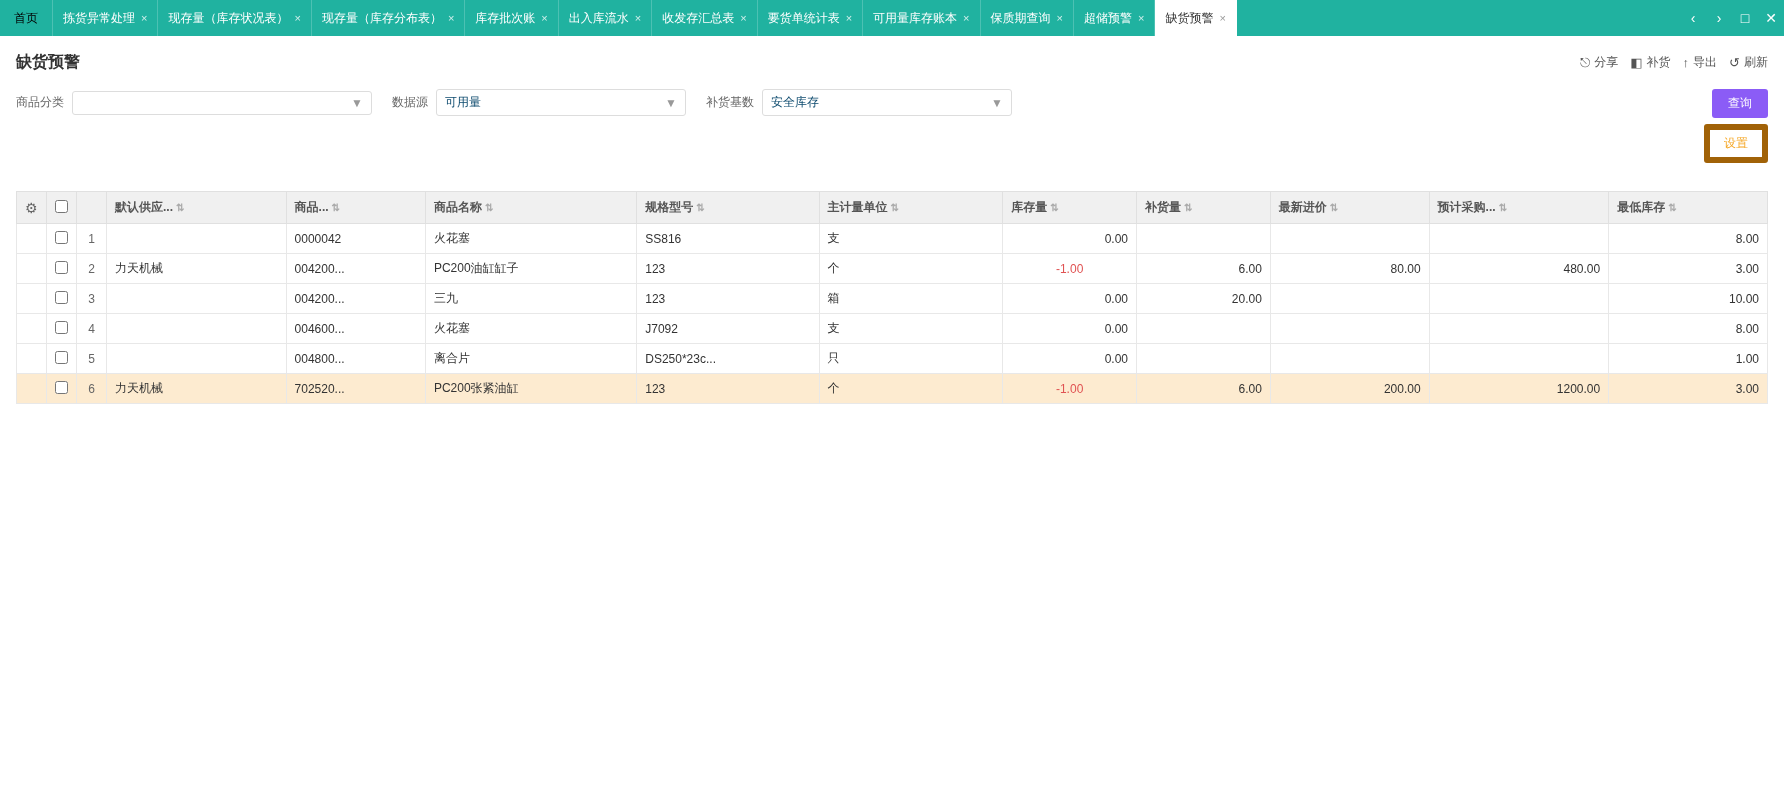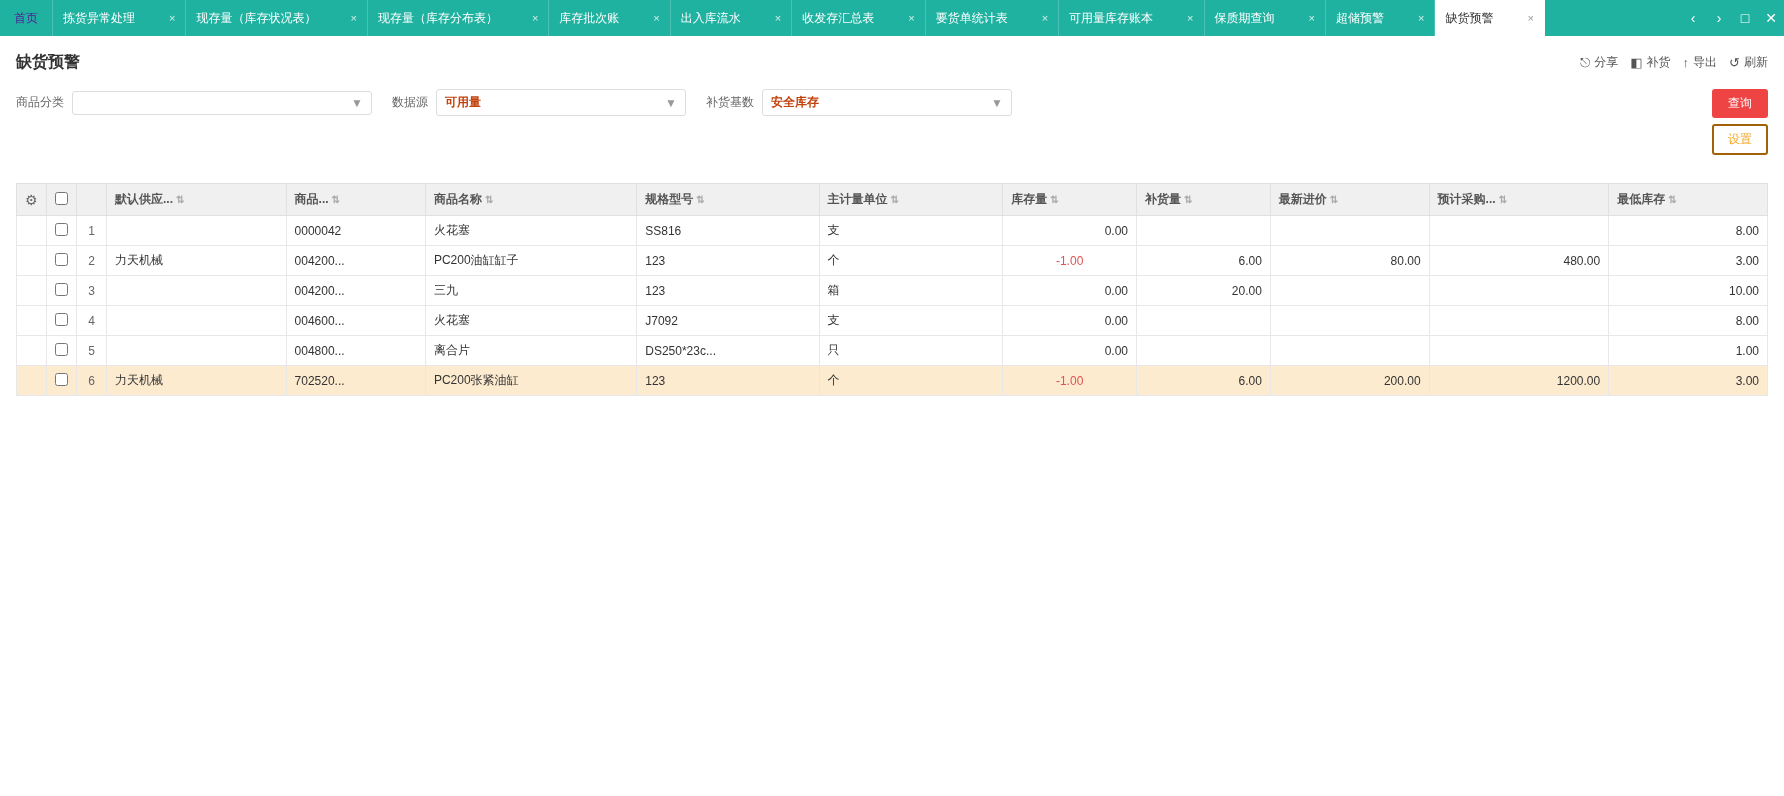--- a/index.html
+++ b/index.html
@@ -17,39 +17,38 @@
       display: flex;
       align-items: center;
       padding: 0 10px;
       height: 100%;
       color: #fff;
       white-space: nowrap;
       cursor: pointer;
       font-size: 12px;
       border-right: 1px solid rgba(255,255,255,0.2);
       flex-shrink: 0;
-      gap: 28px;
     }
     .tab-item.active {
       background: #fff;
       color: #333;
     }
     .tab-item .tab-close {
       margin-left: 6px;
       font-size: 11px;
       color: rgba(255,255,255,0.8);
       cursor: pointer;
     }
     .tab-item.active .tab-close { color: #999; }
     .tab-home {
       padding: 4px 14px;
       height: 100%;
       display: flex;
       align-items: center;
-      color: #4c1d95;
+      color: #000000;
       cursor: pointer;
       font-size: 12px;
       border-right: 1px solid rgba(255,255,255,0.2);
     }
     .tab-nav-btn {
       display: flex;
       align-items: center;
       justify-content: center;
       width: 26px;
       height: 100%;
@@ -106,36 +105,36 @@
       border-radius: 3px;
       padding: 4px 8px;
       background: #fff;
       cursor: pointer;
       font-size: 12px;
       min-width: 200px;
       justify-content: space-between;
     }
     .filter-select-wide { min-width: 300px; }
     .filter-select-medium { min-width: 250px; }
-    .filter-value { color: #c2410c; font-weight: bold; }
+    .filter-value { color: #0c4a6e; }
     .filter-arrow { color: #999; margin-left: 8px; }
 
     .btn-query {
-      background: #ef4444;
+      background: #8b5cf6;
       color: #fff;
       border: none;
       border-radius: 3px;
       padding: 6px 16px;
       cursor: pointer;
       font-size: 12px;
     }
     .btn-settings {
       background: #fff;
       color: #f5a623;
-      border: 2px solid #a16207;
+      border: 6px solid #a16207;
       border-radius: 3px;
       padding: 5px 14px;
       cursor: pointer;
       font-size: 12px;
     }
 
     .filter-right {
       margin-left: auto;
       display: flex;
       flex-direction: column;

